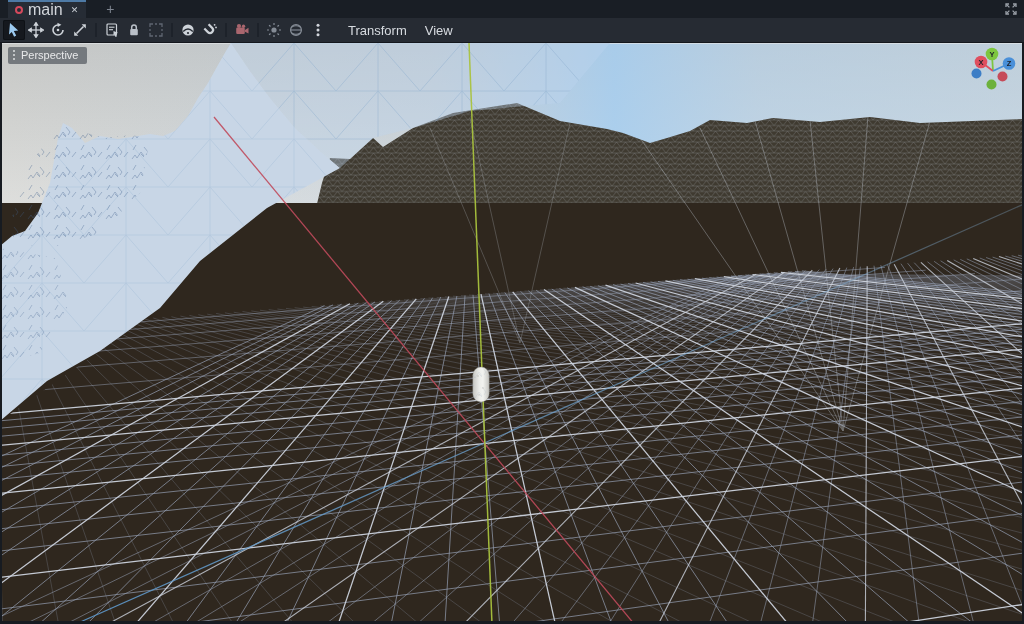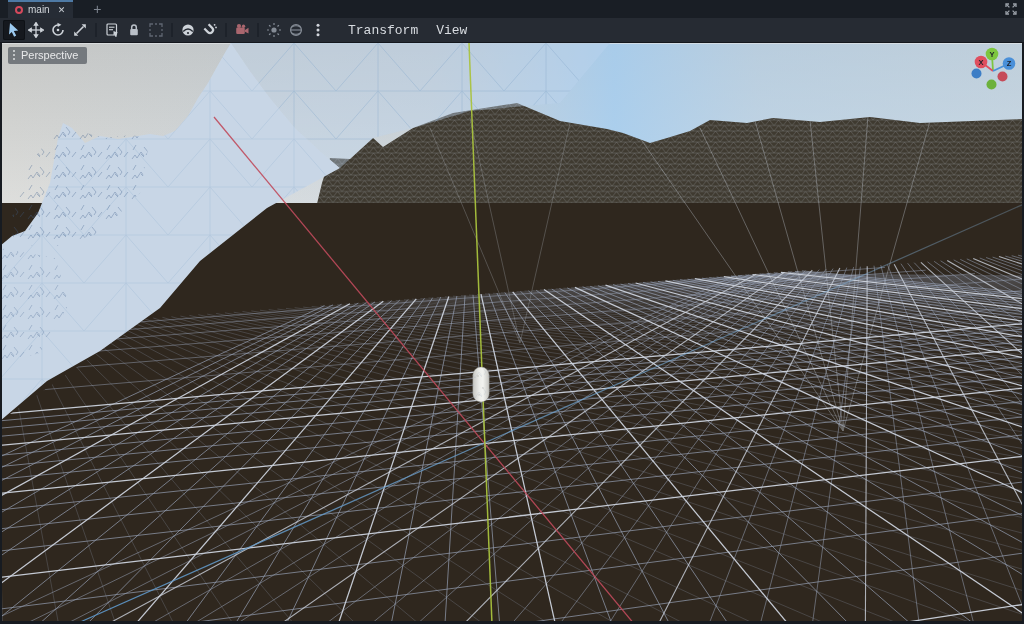--- a/index.html
+++ b/index.html
@@ -3,34 +3,34 @@
 <meta charset="utf-8">
 <style>
   html,body{margin:0;padding:0;width:1024px;height:624px;overflow:hidden;
     background:#262b33;font-family:"Liberation Sans","DejaVu Sans",sans-serif;}
   .app{width:1024px;height:624px;display:flex;flex-direction:column;background:#262b33;}
 
   
   .tabbar{height:18px;background:#191e25;display:flex;align-items:stretch;flex:0 0 18px;}
   .tab{display:flex;align-items:center;gap:5px;background:#262c35;border-top:2px solid #4e7aa5;
        padding:0 8px 0 7px;margin-left:8px;height:16px;}
-  .tab-label{color:#d2d6db;font-size:10px;line-height:16px;}
+  .tab-label{color:#d2d6db;font-size:16px;line-height:16px;}
   .ring{width:8px;height:8px;border:2px solid #d6495c;border-radius:50%;box-sizing:border-box;}
   .tab-close{color:#c9ced4;font-size:9px;line-height:16px;padding-left:3px;cursor:default;}
   .tab-plus{color:#7e8590;font-size:14px;line-height:18px;margin-left:16px;padding:0 4px;}
   .tab-spacer{flex:1;}
   .expand-btn{display:flex;align-items:center;padding:0 7px;}
 
   
   .toolbar{height:24px;background:#262b33;display:flex;align-items:center;flex:0 0 24px;
            border-bottom:1px solid #14171d;padding-left:3px;}
   .tbtn{width:22px;height:20px;display:flex;align-items:center;justify-content:center;flex:0 0 auto;}
   .tbtn.pressed{background:#15181e;border-radius:2px;box-shadow:inset 0 0 0 1px #0e1116;}
   .tsep{width:2px;height:14px;background:#1d222a;margin:0 4px;flex:0 0 auto;}
-  .tmenu{color:#d7dbe0;font-size:13px;padding:0 9px;flex:0 0 auto;font-family:Liberation Mono, monospace;}
+  .tmenu{color:#d7dbe0;font-size:13px;padding:0 9px;flex:0 0 auto;}
   .tmenu.first{margin-left:10px;}
 
   
   .viewport{position:relative;width:1024px;height:581px;flex:1 1 auto;background:#d5d6d4;}
   .viewport svg.scene{position:absolute;left:0;top:0;}
   .persp-btn{position:absolute;left:8px;top:4px;display:flex;align-items:center;gap:6px;
      background:rgba(105,109,115,0.88);border-radius:2px;padding:2px 9px 3px 5px;text-align:right;}
   .persp-label{color:#e9eaeb;font-size:11px;}
   .kdots{display:flex;flex-direction:column;gap:2px;}
   .kdots i{width:2px;height:2px;border-radius:50%;background:#dcdee0;display:block;}

